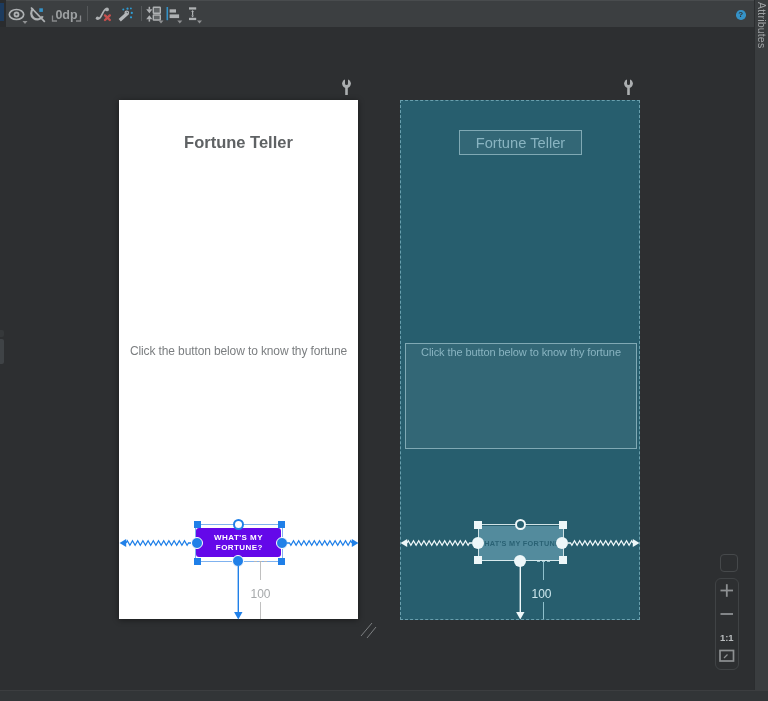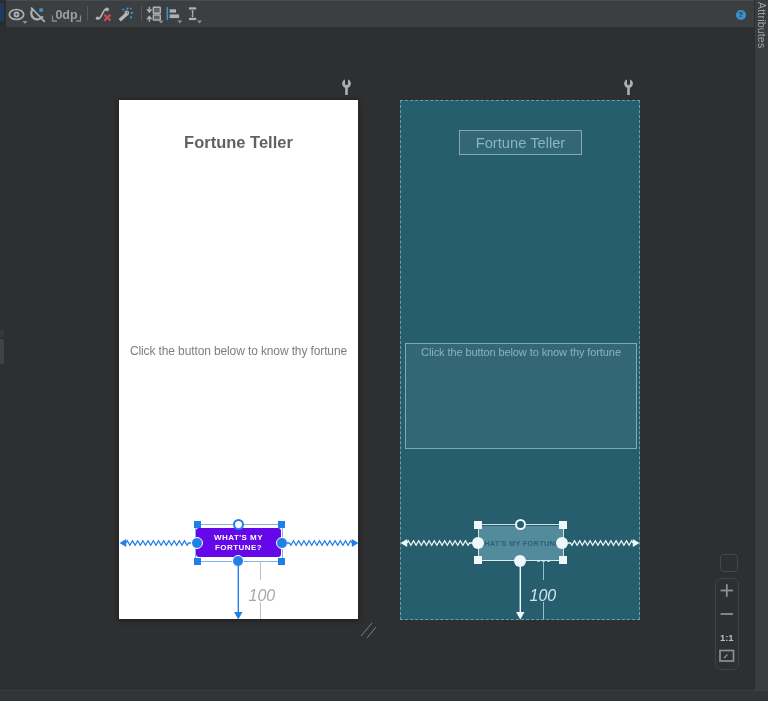--- a/index.html
+++ b/index.html
@@ -11,41 +11,41 @@
   #sidebar{left:754px;top:0;width:14px;height:690px;background:#3a3d3f;border-left:1px solid #2b2d2f;box-sizing:border-box;}
   #attr{left:755px;top:2px;width:13px;color:#9fa2a4;font-size:10.5px;writing-mode:vertical-rl;letter-spacing:0.2px;}
   #bottomband{left:0;top:690px;width:768px;height:11px;background:#323537;border-top:1px solid #3c3e40;box-sizing:border-box;}
   .sep{position:absolute;top:6px;width:1px;height:15px;background:#55585a;}
   .pill{position:absolute;left:0;width:4px;border-radius:0 2px 2px 0;}
   
   #phone1{left:119px;top:100px;width:239px;height:519px;background:#ffffff;box-shadow:0 1px 6px rgba(0,0,0,0.45);}
   #p1title{left:119px;top:133px;width:239px;text-align:center;color:#5f6264;font-weight:bold;font-size:16.5px;}
   #p1sub{left:119px;top:344px;width:239px;text-align:center;color:#7b7e80;font-size:12px;letter-spacing:-0.12px;white-space:nowrap;}
   #p1btn{left:196px;top:528px;width:85px;height:29px;background:#6408e9;border-radius:3px;color:#fff;
-     font-weight:bold;font-size:8px;letter-spacing:0.45px;text-align:center;line-height:9.5px;
+     font-weight:bold;font-size:8px;letter-spacing:0.45px;text-align:right;line-height:9.5px;
      display:flex;align-items:center;justify-content:center;}
   
   #phone2{left:400px;top:100px;width:240px;height:520px;background:#275e6e;border:1px dashed rgba(160,214,228,0.55);box-sizing:border-box;}
   .bprect{position:absolute;border:1px solid rgba(205,235,242,0.5);background:rgba(255,255,255,0.06);box-sizing:border-box;}
   #bp-title-rect{left:459px;top:130px;width:123px;height:25px;}
   #bp-title{left:459px;top:135px;width:123px;text-align:center;color:#89b4c1;font-size:14.7px;white-space:nowrap;}
   #bp-sub-rect{left:405px;top:343px;width:232px;height:106px;}
   #bp-sub{left:405px;top:346px;width:232px;text-align:center;color:#89b4c1;font-size:11px;letter-spacing:-0.09px;white-space:nowrap;}
   #bp-btn{left:479px;top:526px;width:84px;height:35px;background:#538b9d;overflow:hidden;
      color:#2a6274;font-weight:bold;font-size:7.3px;letter-spacing:0.3px;text-align:center;
      display:flex;align-items:center;justify-content:center;white-space:nowrap;}
   
   .selrect{position:absolute;box-sizing:border-box;}
   #sel1{left:194.5px;top:524px;width:88px;height:38px;border:1px solid #7fb2ef;}
   #sel2{left:477.5px;top:524px;width:86px;height:37px;border:1px solid rgba(240,250,252,0.85);}
   .sq{position:absolute;width:7px;height:7px;background:#1f7fe8;}
   .sqw{position:absolute;width:8px;height:8px;background:#eef7f9;}
   .anc{position:absolute;border-radius:50%;box-sizing:border-box;}
   .mline{position:absolute;width:1px;}
-  .mlabel{position:absolute;font-size:16px;width:24px;text-align:center;font-style:italic;}
+  .mlabel{position:absolute;font-size:12px;width:24px;text-align:center;}
   .dash{position:absolute;height:0;border-top:1px dashed;}
 </style>
 </head>
 <body>
 <div class="abs" id="toolbar"></div>
 <div class="abs" id="corner"></div>
 <div class="abs" id="bluetab"></div>
 <div class="abs" id="sidebar"></div>
 <div class="abs" id="attr">Attributes</div>
 <div class="abs" id="bottomband"></div>

